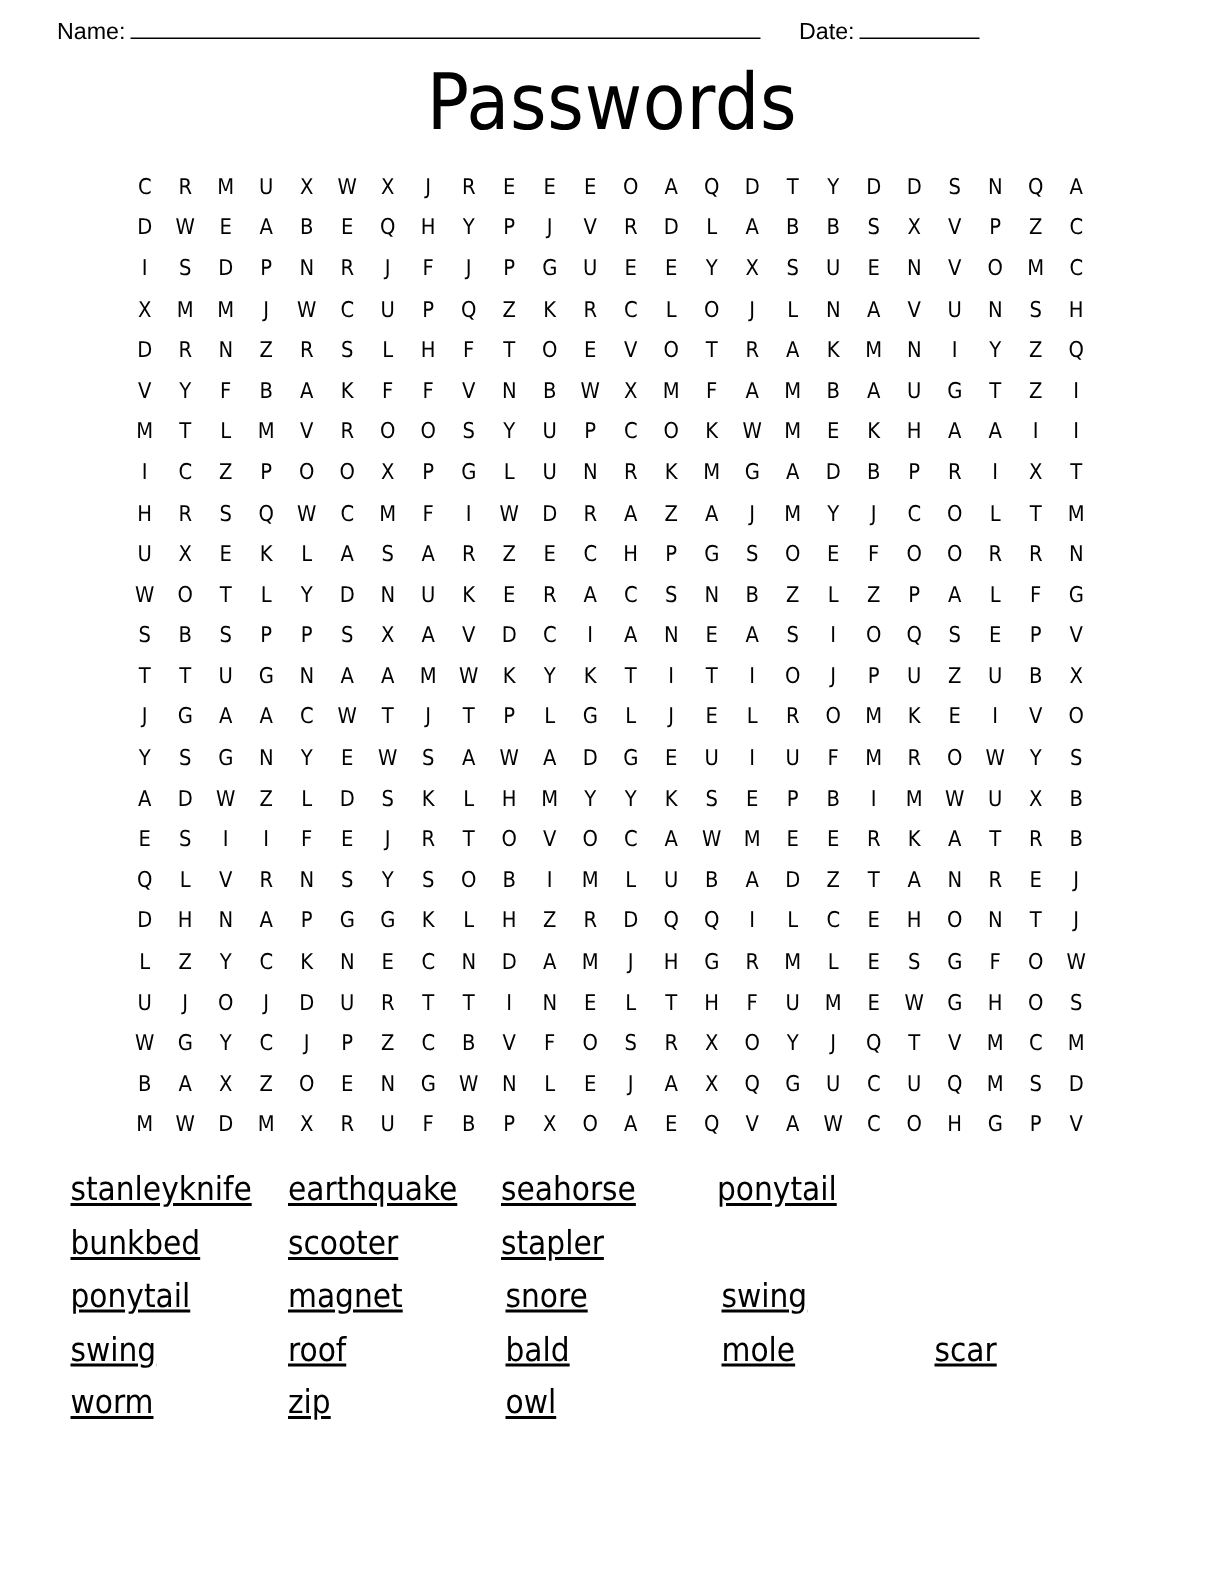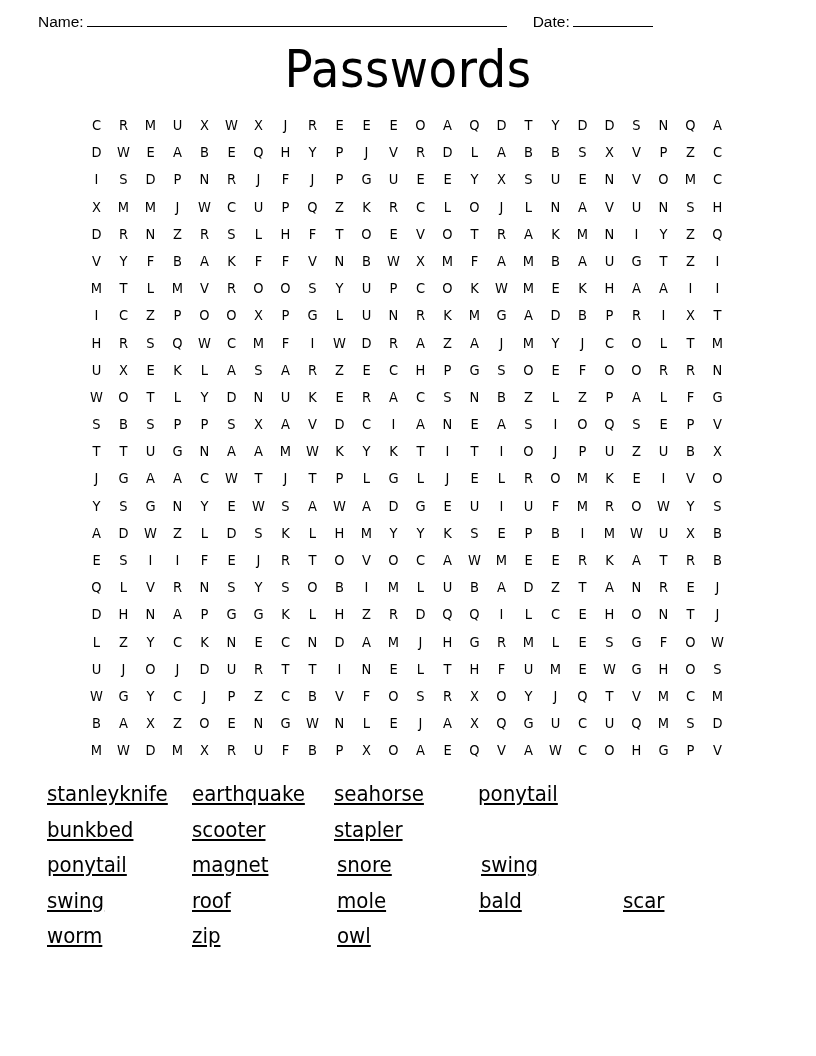--- a/index.html
+++ b/index.html
@@ -762,22 +762,22 @@
     </div>
     <div class="word-row">
       <span class="word c0">ponytail</span>
       <span class="word c1">magnet</span>
       <span class="word c3">snore</span>
       <span class="word c4">swing</span>
     </div>
     <div class="word-row">
       <span class="word c0">swing</span>
       <span class="word c1">roof</span>
+      <span class="word c3">bald</span>
       <span class="word c2">mole</span>
-      <span class="word c3">bald</span>
       <span class="word c4">scar</span>
     </div>
     <div class="word-row">
       <span class="word c0">worm</span>
       <span class="word c1">zip</span>
       <span class="word c2">owl</span>
       <span class="word c3"></span>
       <span class="word c4"></span>
     </div>
   </div>

